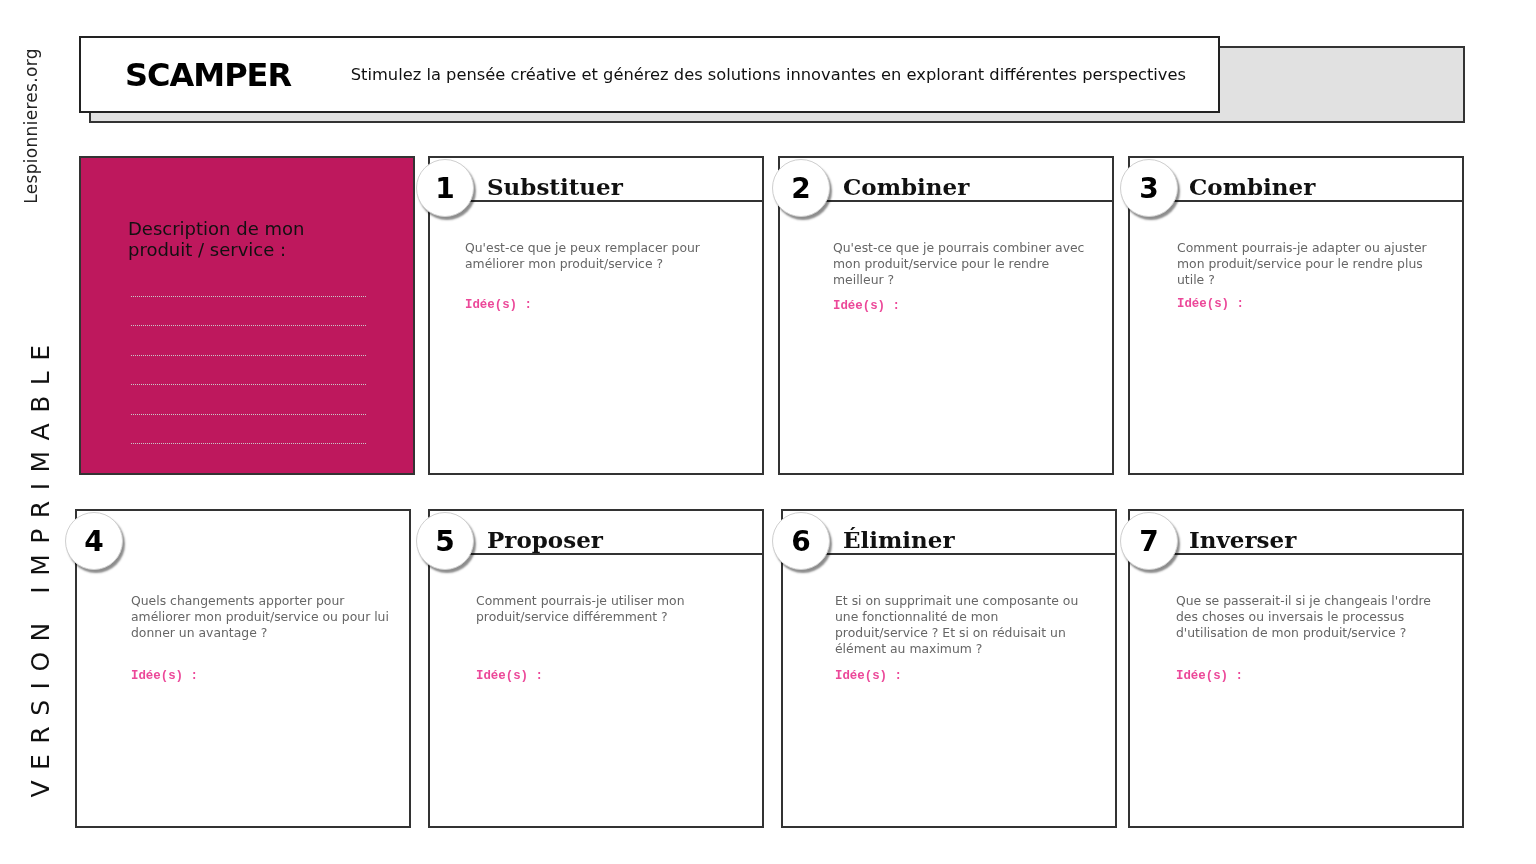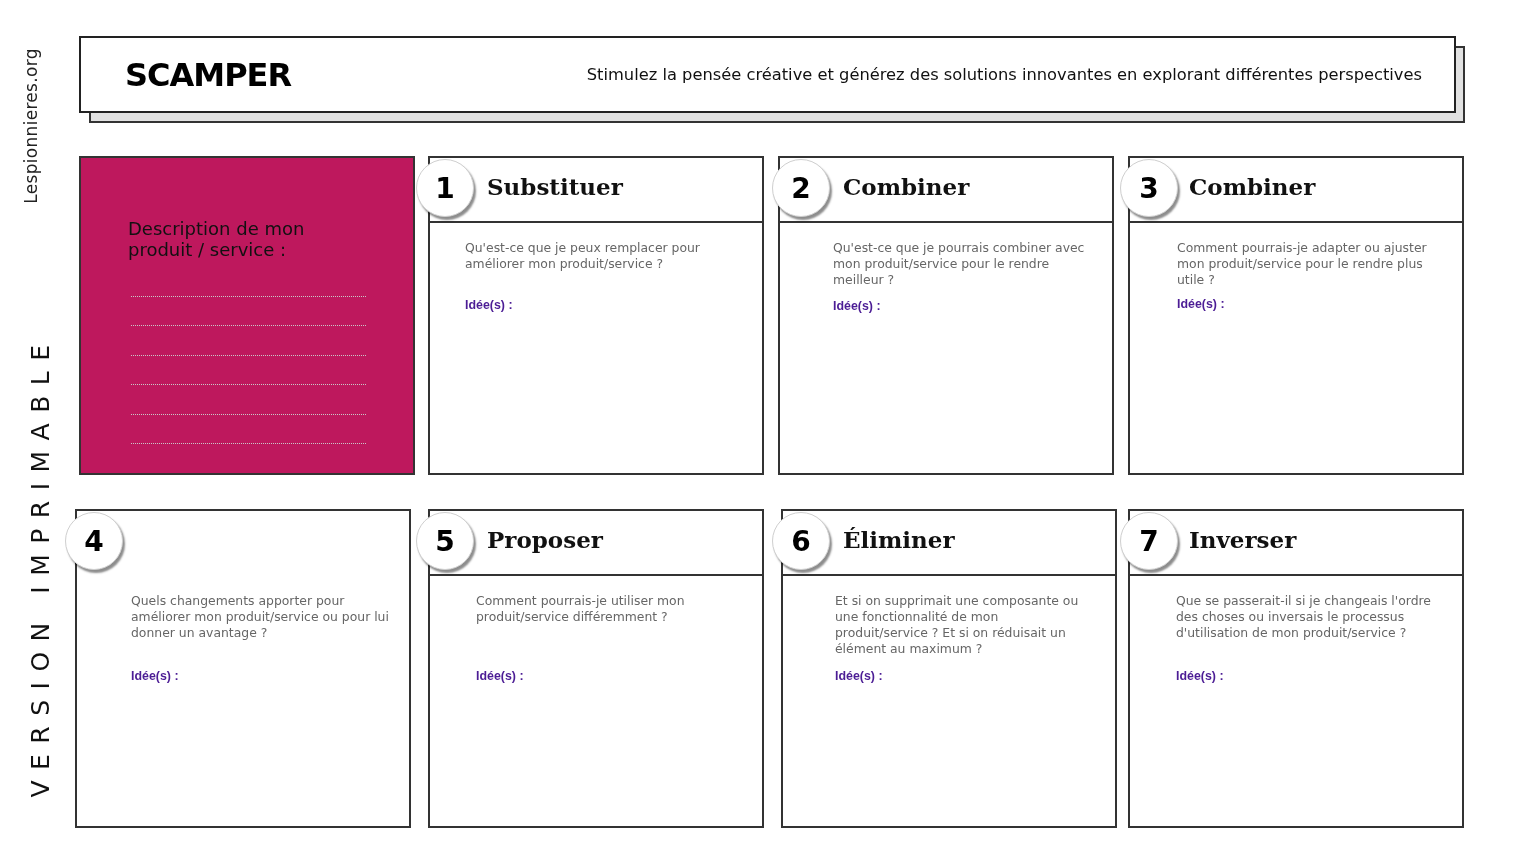--- a/index.html
+++ b/index.html
@@ -17,59 +17,59 @@
     transform: translate(-50%, -50%) rotate(-90deg);
     white-space: nowrap; font-size: 25px; color: #111; letter-spacing: 10.5px;
     font-family: "DejaVu Sans", sans-serif; font-weight: normal;
   }
 
   .header-shadow {
     position: absolute; left: 89px; top: 46px; width: 1376px; height: 77px;
     background: #e1e1e1; border: 2px solid #333;
   }
   .header-box {
-    position: absolute; left: 79px; top: 36px; width: 1377px; height: 77px;
+    position: absolute; left: 79px; top: 36px; width: 1141px; height: 77px;
     background: #fff; border: 2px solid #222;
   }
   .header-title {
     position: absolute; left: 44px; top: 18px;
     font-family: "DejaVu Sans", sans-serif; font-weight: bold; font-size: 32px; letter-spacing: -1px; color: #000;
   }
   .header-subtitle {
     position: absolute; right: 32px; top: 27px;
     font-family: "DejaVu Sans", sans-serif; font-size: 16.3px; color: #111; white-space: nowrap;
   }
 
   .card {
     position: absolute; width: 336px; height: 319px;
     background: #fff; border: 2px solid #333;
   }
   .card.desc { background: #be185d; }
   .card-head {
-    position: absolute; left: 0; top: 0; right: 0; height: 65px;
+    position: absolute; left: 0; top: 0; right: 0; height: 44px;
     border-bottom: 2px solid #333;
   }
   .card-title {
     position: absolute; left: 57px; top: 15px;
     font-family: "DejaVu Serif", serif; font-weight: bold; font-size: 23px; color: #111; white-space: nowrap;
   }
   .badge {
     position: absolute; left: -14px; top: 1px; width: 58px; height: 58px; border-radius: 50%;
     background: #fff; border: 1px solid #cfcfcf;
     box-shadow: 2px 3px 2px rgba(0,0,0,0.45);
     display: flex; align-items: center; justify-content: center;
     font-family: "DejaVu Sans", sans-serif; font-weight: bold; font-size: 28px; color: #000;
   }
   .question {
     position: absolute; left: 35px; top: 82px; width: 260px;
     font-family: "DejaVu Sans", sans-serif; font-size: 12.4px; line-height: 16px; color: #666;
   }
   .ideas {
     position: absolute; left: 35px;
-    font-family: Liberation Sans, sans-serif; font-weight: bold; font-size: 12.4px; color: #4c1d95;
+    font-family: Liberation Mono, monospace; font-weight: bold; font-size: 12.4px; color: #ec4899;
   }
 
   .desc-title {
     position: absolute; left: 47px; top: 60px; width: 240px;
     font-family: "DejaVu Sans", sans-serif; font-size: 18px; line-height: 21px; color: #111;
   }
   .dotline {
     position: absolute; left: 50px; width: 235px; height: 0;
     border-top: 1px dotted #c8c8c8;
   }

